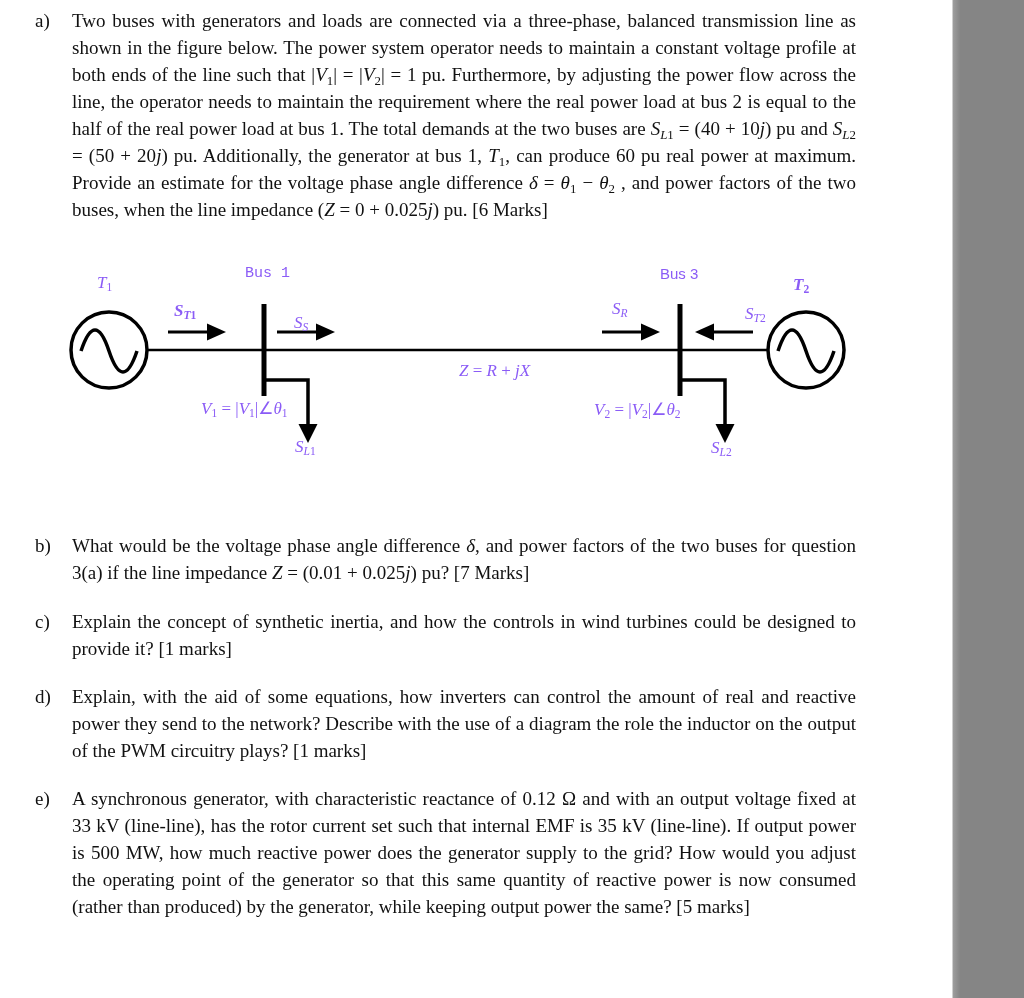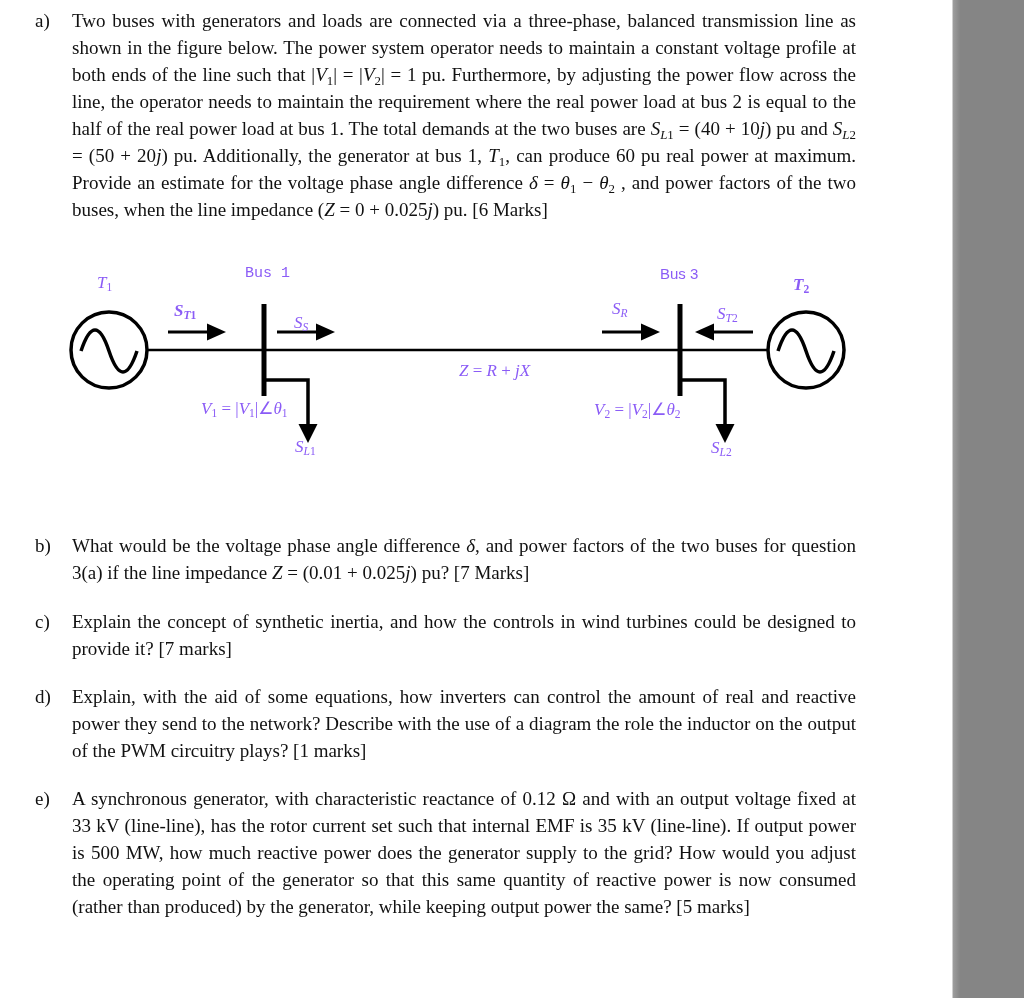--- a/index.html
+++ b/index.html
@@ -120,36 +120,36 @@
         <polygon points="690,181 680.5,162 699.5,162" fill="#000"></polygon>
       </g>
     </svg>
     <div class="fig-label" style="left:62px; top:12px;"><i>T</i><sub>1</sub></div>
     <div class="fig-label" style="left:758px; top:14px;font-weight:bold;"><i>T</i><sub>2</sub></div>
     <div class="fig-label sans" style="left:210px; top:3px;font-family:Liberation Mono, monospace;">Bus 1</div>
     <div class="fig-label sans" style="left:625px; top:3px;">Bus 3</div>
     <div class="fig-label" style="left:139px; top:40px;font-weight:bold;"><i>S</i><sub><i>T</i>1</sub></div>
     <div class="fig-label" style="left:259px; top:52px;"><i>S</i><sub><i>S</i></sub></div>
     <div class="fig-label" style="left:577px; top:38px;text-align:right;"><i>S</i><sub><i>R</i></sub></div>
-    <div class="fig-label" style="left:682px; top:43px;"><i>S</i><sub><i>T</i>2</sub></div>
+    <div class="fig-label" style="left:710px; top:43px;"><i>S</i><sub><i>T</i>2</sub></div>
     <div class="fig-label" style="left:424px; top:100px;"><i>Z</i> = <i>R</i> + <i>jX</i></div>
     <div class="fig-label" style="left:166px; top:138px;"><i>V</i><sub>1</sub> = |<i>V</i><sub>1</sub>|∠<i>θ</i><sub>1</sub></div>
     <div class="fig-label" style="left:559px; top:139px;"><i>V</i><sub>2</sub> = |<i>V</i><sub>2</sub>|∠<i>θ</i><sub>2</sub></div>
     <div class="fig-label" style="left:260px; top:176px;"><i>S</i><sub><i>L</i>1</sub></div>
     <div class="fig-label" style="left:676px; top:177px;"><i>S</i><sub><i>L</i>2</sub></div>
   </div>
 
   <div class="question gap-b">
     <div class="q-label">b)</div>
     <div class="q-text">What would be the voltage phase angle difference <i>δ</i>, and power factors of the two buses for question 3(a) if the line impedance <i>Z</i> = (0.01 + 0.025<i>j</i>) pu?  [7 Marks]</div>
   </div>
 
   <div class="question gap-c">
     <div class="q-label">c)</div>
-    <div class="q-text">Explain the concept of synthetic inertia, and how the controls in wind turbines could be designed to provide it? [7 marks]</div>
+    <div class="q-text">Explain the concept of synthetic inertia, and how the controls in wind turbines could be designed to provide it? [1 marks]</div>
   </div>
 
   <div class="question gap-d">
     <div class="q-label">d)</div>
     <div class="q-text">Explain, with the aid of some equations, how inverters can control the amount of real and reactive power they send to the network? Describe with the use of a diagram the role the inductor on the output of the PWM circuitry plays? [1 marks]</div>
   </div>
 
   <div class="question">
     <div class="q-label">e)</div>
     <div class="q-text">A synchronous generator, with characteristic reactance of 0.12 Ω and with an output voltage fixed at 33 kV (line-line), has the rotor current set such that internal EMF is 35 kV (line-line). If output power is 500 MW, how much reactive power does the generator supply to the grid? How would you adjust the operating point of the generator so that this same quantity of reactive power is now consumed (rather than produced) by the generator, while keeping output power the same? [5 marks]</div>

